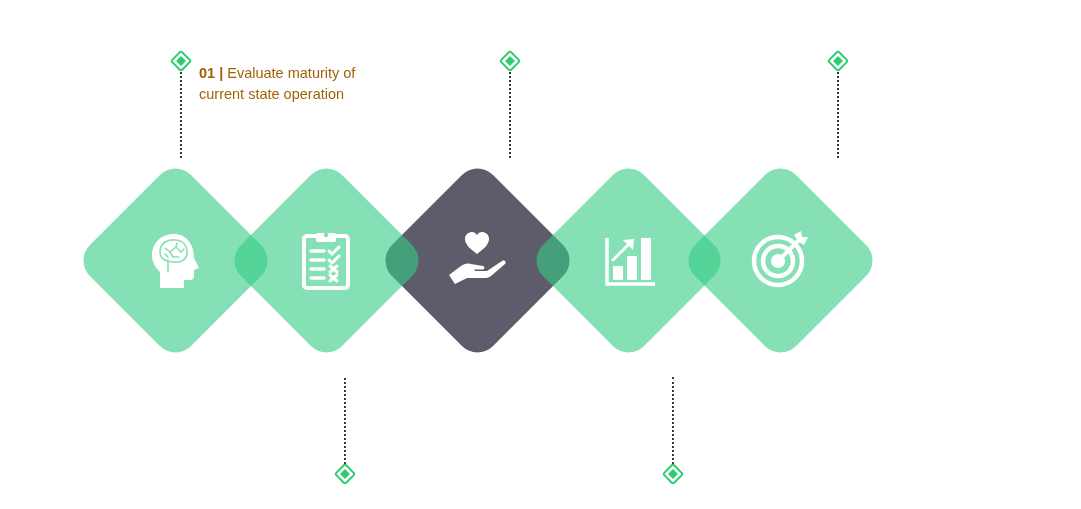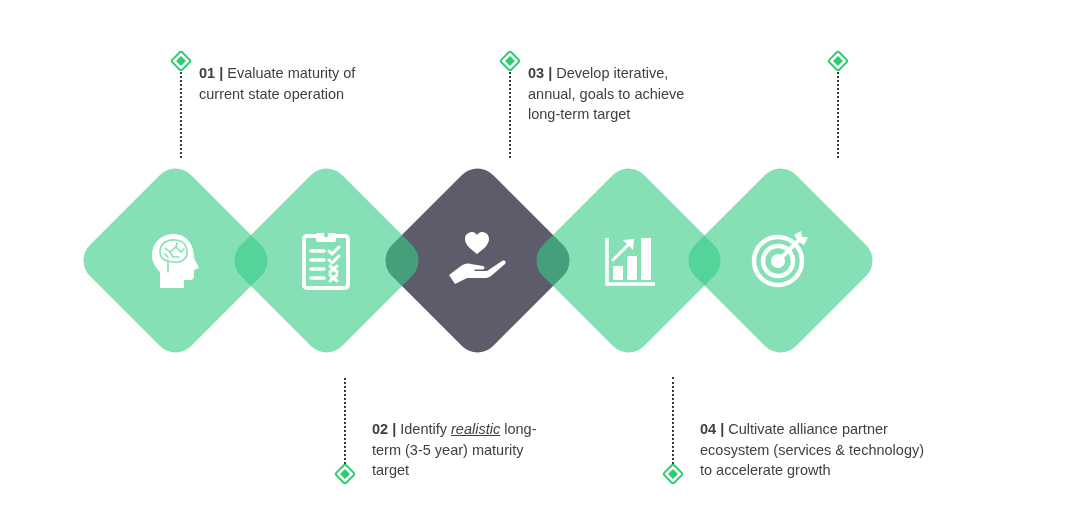--- a/index.html
+++ b/index.html
@@ -8,21 +8,21 @@
   .canvas { position: absolute; left: 0; top: 0; width: 1081px; height: 509px; }
   .diamond { position: absolute; width: 143px; height: 143px; border-radius: 22px;
              transform: rotate(45deg); }
   .diamond.green { background: rgba(51, 204, 133, 0.6); z-index: 2; }
   .diamond.dark { background: #5d5c6a; z-index: 1; }
   .icon { position: absolute; width: 60px; height: 60px; z-index: 5; }
   .icon svg { width: 100%; height: 100%; display: block; }
   .vline { position: absolute; width: 0; border-left: 2px dotted #3a3a3a; z-index: 3; }
   .marker { position: absolute; width: 22px; height: 22px; z-index: 4; }
   .marker svg { width: 100%; height: 100%; display: block; }
-  .label { position: absolute; font-size: 14.5px; line-height: 20.5px; color: #404040; z-index: 4; }
+  .label { position: absolute; font-size: 14.5px; line-height: 20.5px; color: #a16207; z-index: 4; }
   .label .num { font-weight: bold; }
   .label .em { font-style: italic; text-decoration: underline; }
 </style>
 </head>
 <body>
 
 <div class="canvas">
 
   <div class="diamond green" style="left:103.5px; top:188.5px;"></div>
   <div class="diamond green" style="left:254.5px; top:188.5px;"></div>
@@ -128,29 +128,17 @@
         <rect x="4" y="4" width="14" height="14" rx="2" transform="rotate(45 11 11)" fill="#ffffff" stroke="#2ecc71" stroke-width="2"></rect>
         <rect x="7.5" y="7.5" width="7" height="7" transform="rotate(45 11 11)" fill="#2ecc71"></rect>
       </svg>
   </div>
 
   <div class="label" style="left:199px; top:63px; width:185px;">
     <span class="num">01 |</span>
     <span>Evaluate maturity of current state operation</span>
   </div>
 
-  <div class="label" style="left:372px; top:419px; width:190px;">
-    <span class="num">02 |</span>
-    <span>Identify </span><span class="em">realistic</span><span> long-term (3-5 year) maturity target</span>
-  </div>
 
-  <div class="label" style="left:528px; top:63px; width:180px;">
-    <span class="num">03 |</span>
-    <span>Develop iterative, annual, goals to achieve long-term target</span>
-  </div>
 
-  <div class="label" style="left:700px; top:419px; width:240px;">
-    <span class="num">04 |</span>
-    <span>Cultivate alliance partner ecosystem (services &amp; technology) to accelerate growth</span>
-  </div>
 
 
 </div>
 
 </body></html>

